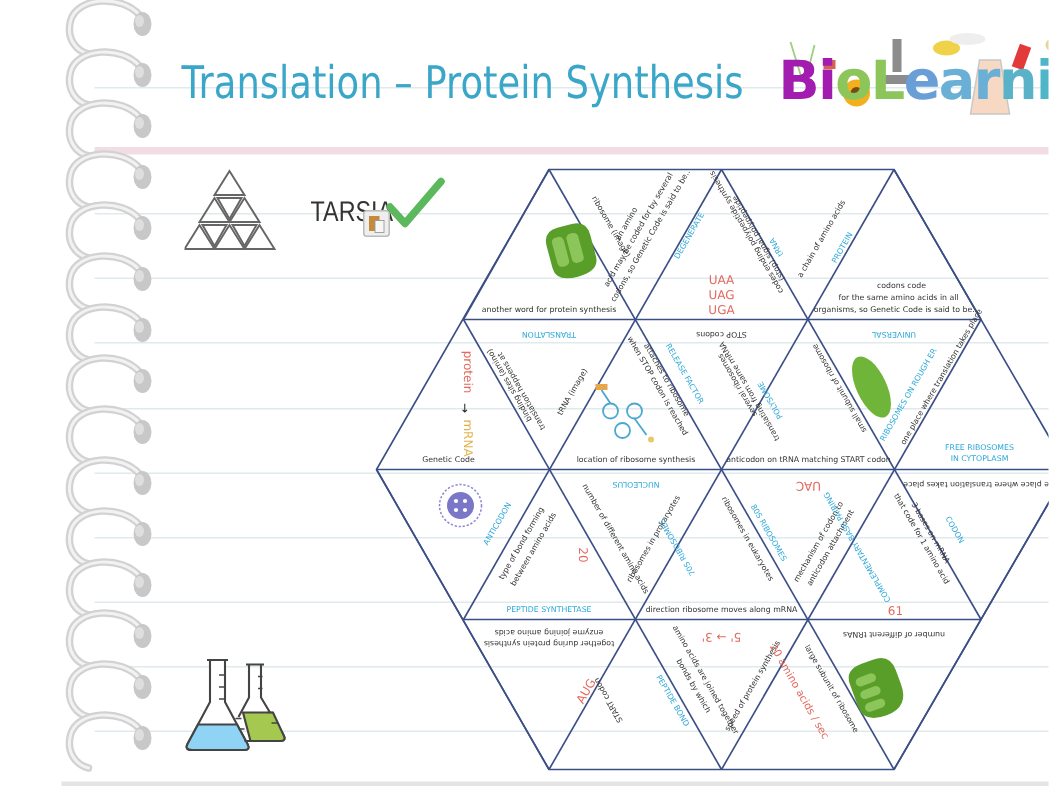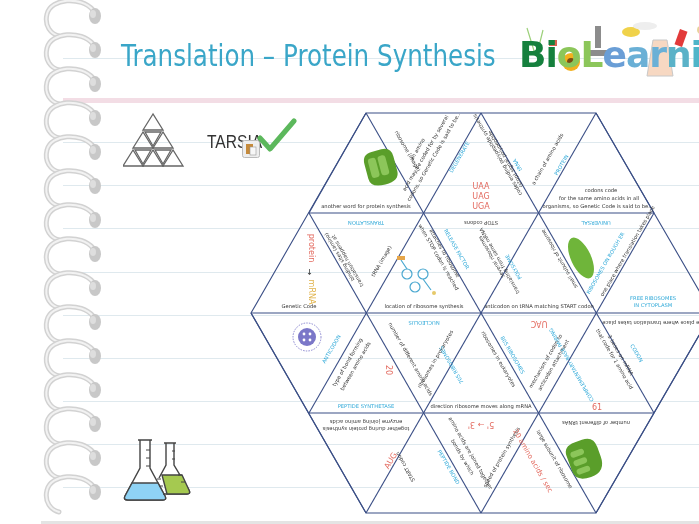--- a/index.html
+++ b/index.html
@@ -79,21 +79,21 @@
       <rect x="82" y="6" width="6" height="22" fill="#8c8c8c"></rect>
         <rect x="76" y="30" width="20" height="6" fill="#8c8c8c"></rect>
       <ellipse cx="118" cy="12" rx="9" ry="5" fill="#f0d24a"></ellipse>
         <ellipse cx="132" cy="6" rx="12" ry="4" fill="#eeeeee"></ellipse>
       <path d="M140,20 L134,56 L160,56 L154,20 Z" fill="#f7d8c2" stroke="#c8c8c8" stroke-width="1"></path>
       <rect x="164" y="10" width="8" height="16" fill="#e23a3a" transform="rotate(20 168 18)"></rect>
       <circle cx="188" cy="10" r="4" fill="#e8d39a"></circle>
         <line x1="188" y1="14" x2="188" y2="34" stroke="#e8d39a" stroke-width="2"></line>
     </svg>
     <div class="logo-text">
-      <span style="color:#15803d">Bi</span><span style="color:#8cc65a">o</span><span style="color:#8cc65a">L</span><span style="color:#6a9ed6">e</span><span style="color:#6ab0d6">a</span><span style="color:#6ab0d6">r</span><span style="color:#5ab2c8">n</span><span style="color:#4fb5c9">i</span><span style="color:#4fb5c9">n</span><span style="color:#4fb5c9">g</span>
+      <span style="color:#a21caf">Bi</span><span style="color:#8cc65a">o</span><span style="color:#8cc65a">L</span><span style="color:#6a9ed6">e</span><span style="color:#6ab0d6">a</span><span style="color:#6ab0d6">r</span><span style="color:#5ab2c8">n</span><span style="color:#4fb5c9">i</span><span style="color:#4fb5c9">n</span><span style="color:#4fb5c9">g</span>
     </div>
   </div>
   <div class="logo-copy">© Bajo Schmidt 2017</div>
 
   <div class="tarsia">
     <svg width="80" height="60" style="position:absolute;left:0;top:0">
       <g fill="none" stroke="#666" stroke-width="1.3">
         <path d="M30,4 L20,20 L40,20 Z"></path>
         <path d="M20,22 L10,38 L30,38 Z"></path>
           <path d="M40,22 L30,38 L50,38 Z"></path>

